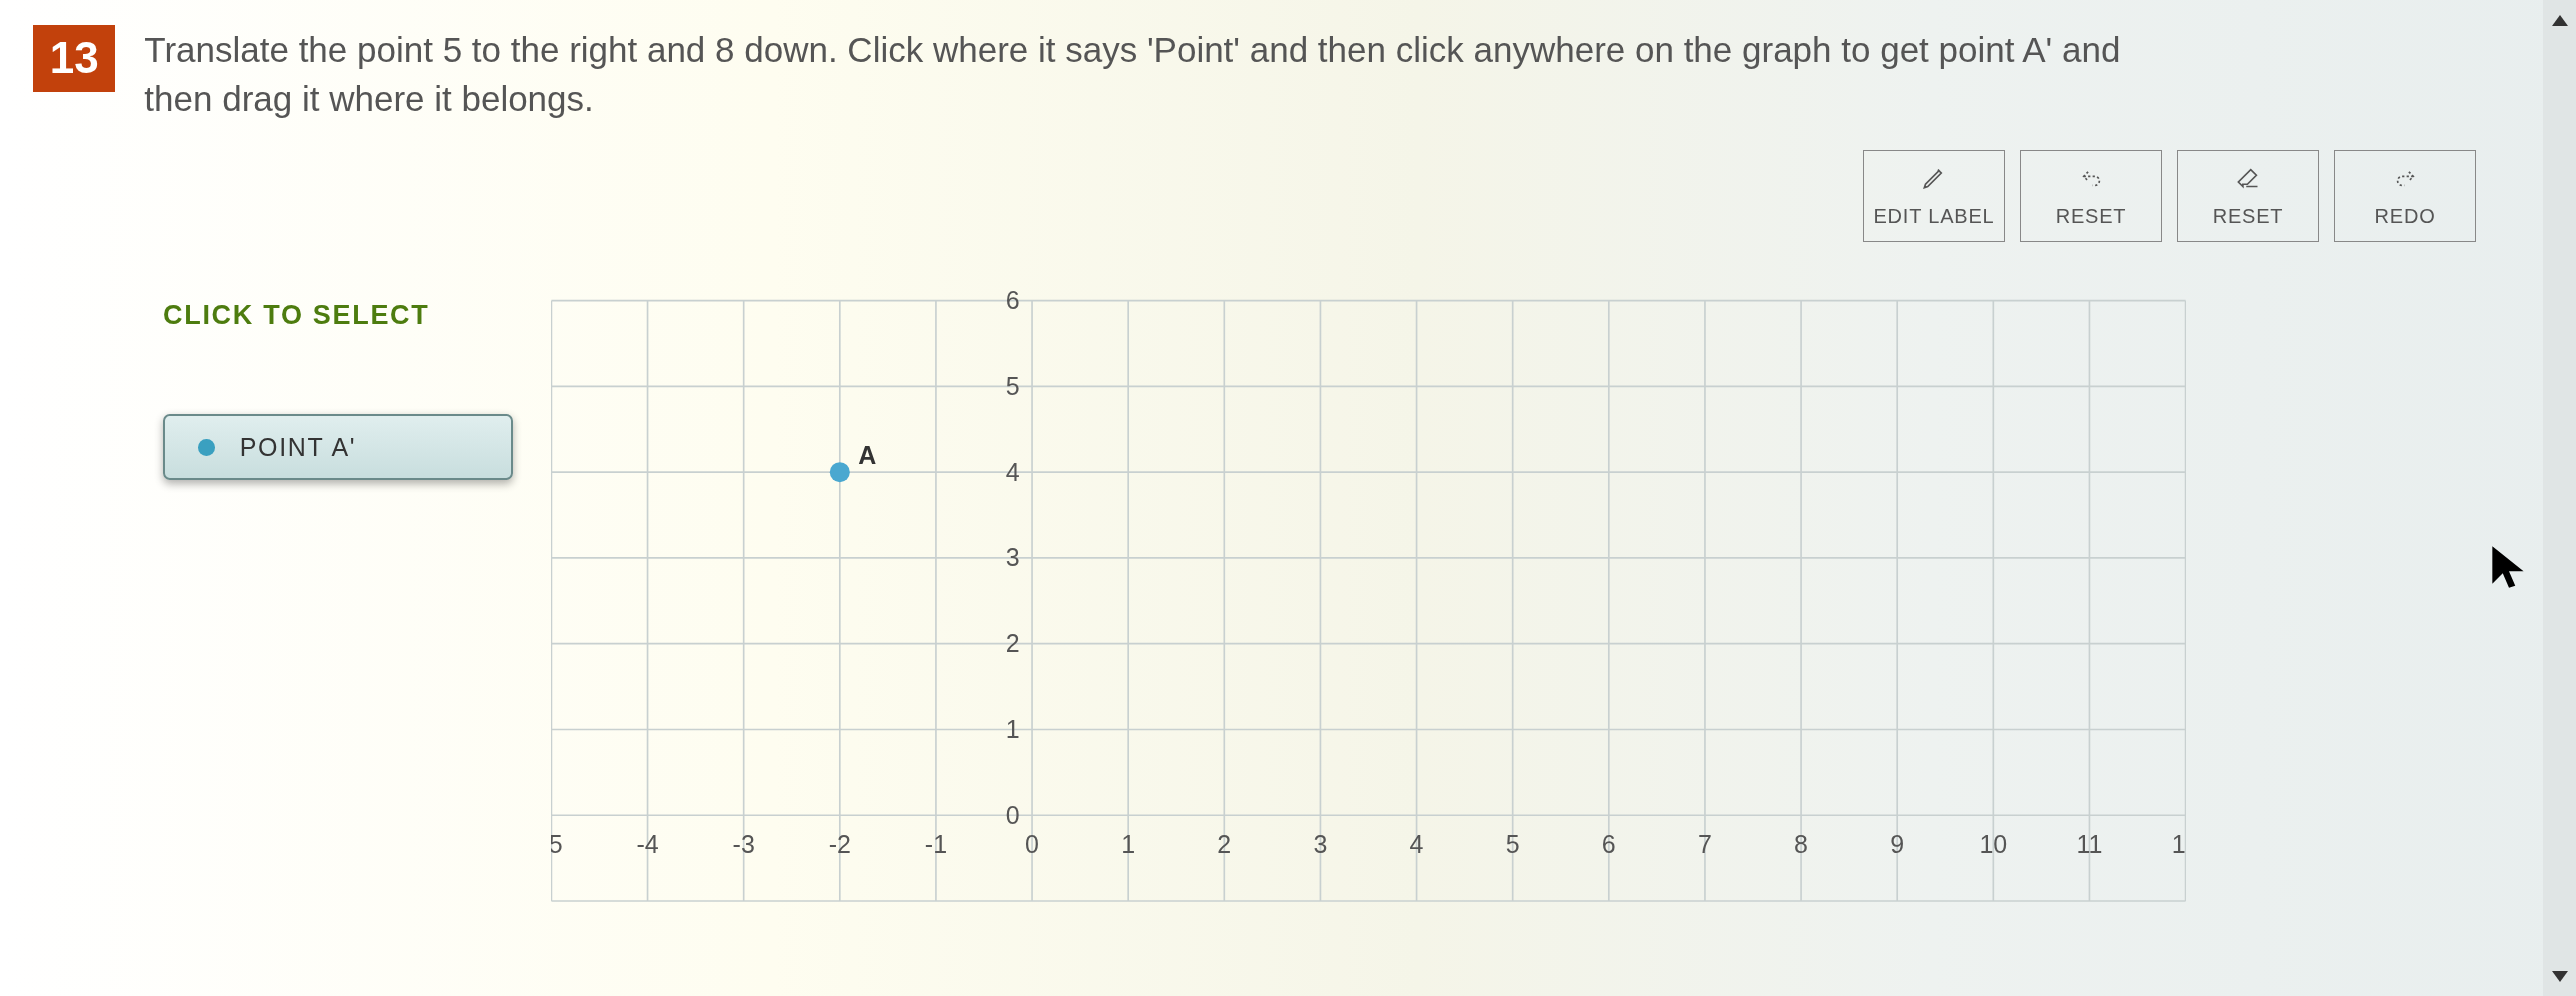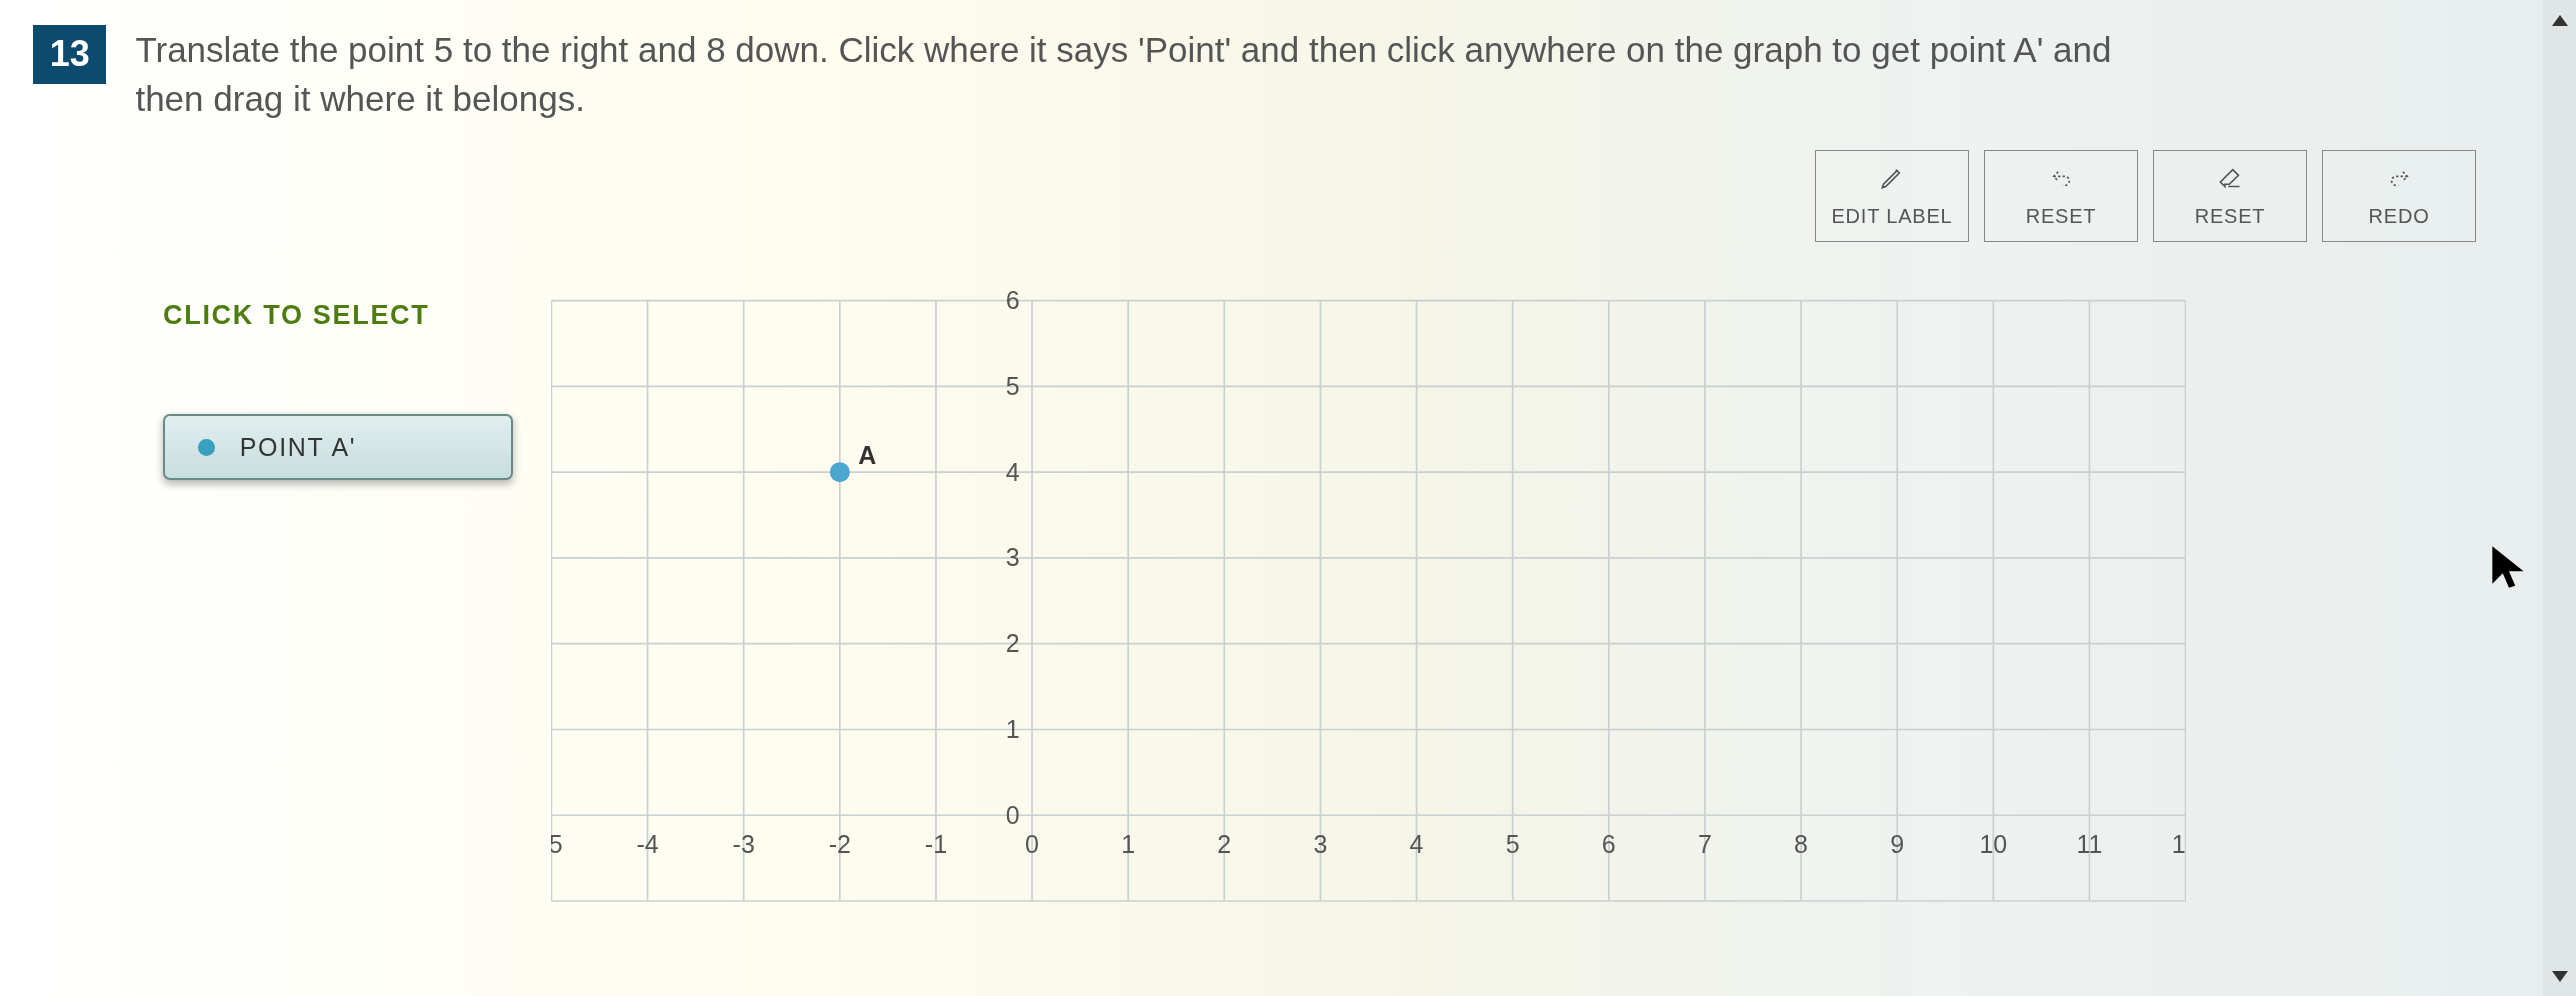--- a/index.html
+++ b/index.html
@@ -10,24 +10,24 @@
       height: 997px;
       position: relative;
       overflow: hidden;
     }
     .question-header {
       display: flex;
       align-items: flex-start;
       padding: 25px 0 0 33px;
     }
     .question-num {
-      background: #0c4a6e;
+      background: #c2410c;
       color: #fff;
       font-weight: bold;
-      font-size: 36px;
+      font-size: 44px;
       padding: 8.3px 16.7px;
       margin-right: 29px;
     }
     .question-text {
       font-size: 35px;
       color: #555;
       line-height: 1.4;
       max-width: 2002px;
     }
     .toolbar {
@@ -37,21 +37,21 @@
       display: flex;
       gap: 15px;
     }
     .tool-btn {
       border: 1.7px solid #888;
       background: transparent;
       color: #555;
       font-size: 20px;
       font-weight: 500;
       padding: 0;
-      width: 154px;
+      width: 142px;
       height: 92px;
       display: flex;
       flex-direction: column;
       align-items: center;
       justify-content: center;
       gap: 8.3px;
       cursor: pointer;
       letter-spacing: 0.8px;
     }
     .tool-btn .icon { font-size: 27px; line-height: 1; }

